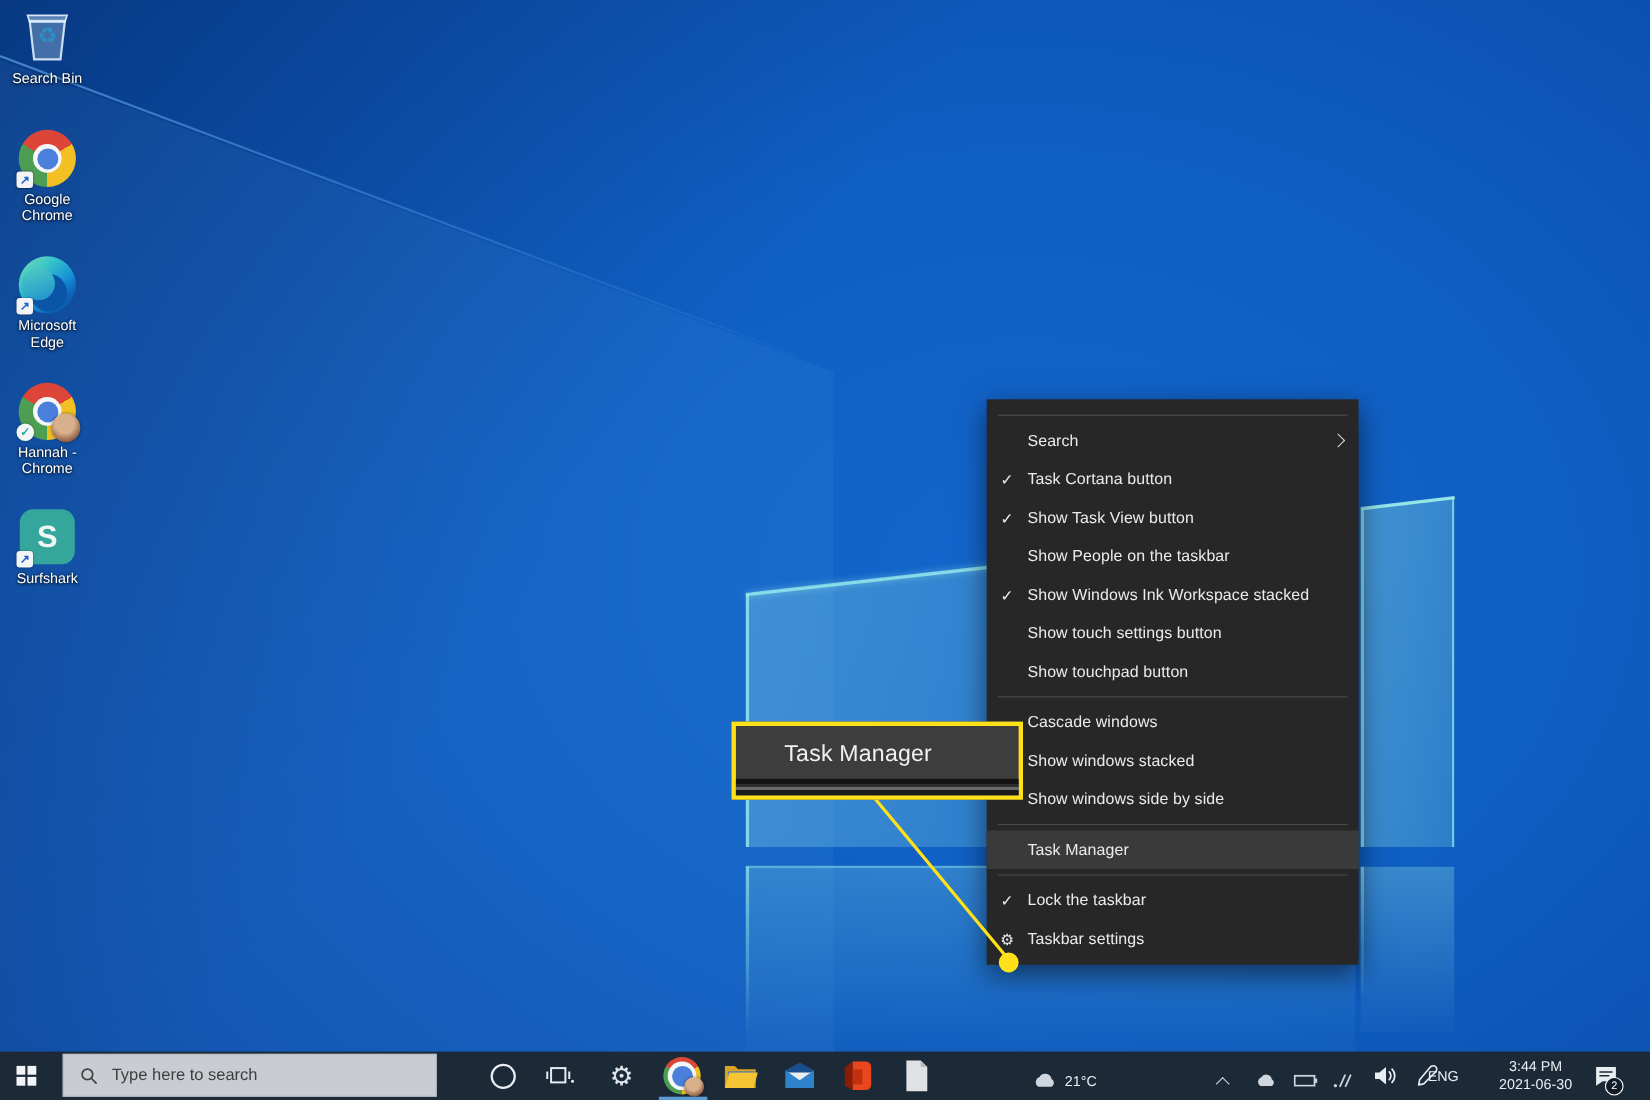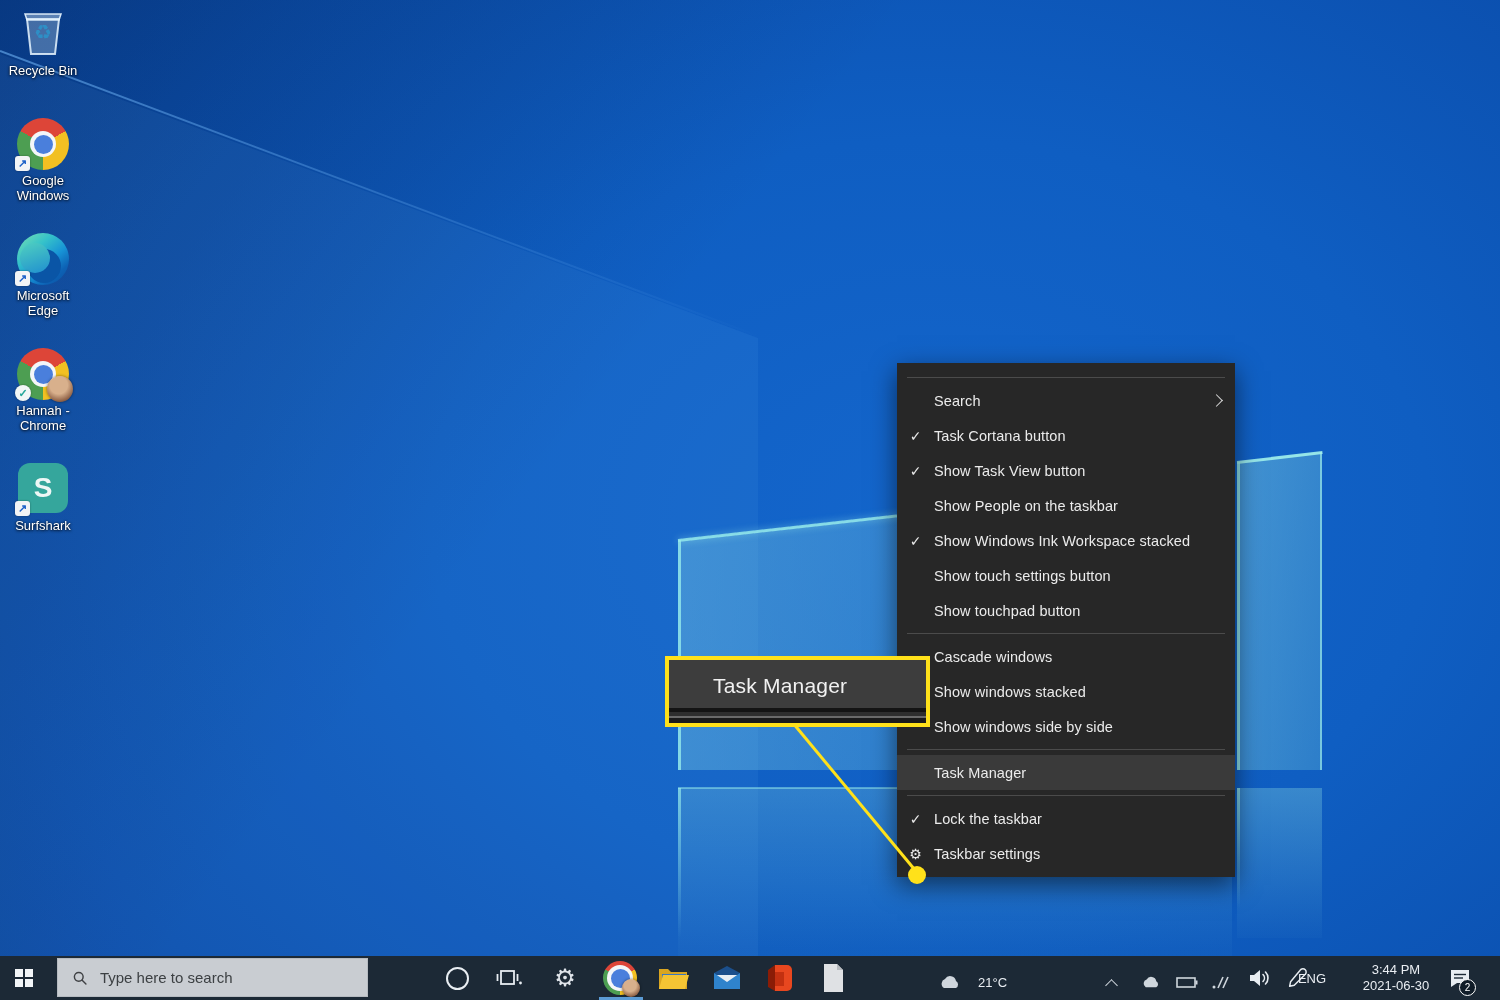--- a/index.html
+++ b/index.html
@@ -86,21 +86,21 @@
   .callout-line{left:795px;top:724px;width:192px;height:3px;background:#ffe11a;
     transform-origin:0 50%;transform:rotate(50.3deg);z-index:14;}
   .callout-dot{left:908px;top:866px;width:18px;height:18px;border-radius:50%;background:#ffe11a;z-index:15;}
 
   
   .taskbar{left:0;top:956px;width:1500px;height:44px;background:#1c2936;z-index:5;}
   .tb-item{position:absolute;top:2px;height:40px;display:flex;align-items:center;justify-content:center;}
   .start-btn{left:0;width:48px;}
   .win-logo{display:grid;grid-template-columns:8px 8px;grid-template-rows:8px 8px;gap:1.6px;}
   .win-logo div{background:#f2f5f8;}
-  .search-box{left:57px;width:311px;top:2px;height:39px;background:#c9cdd2;border:1px solid #b6bbc1;
+  .search-box{left:57px;width:340px;top:2px;height:39px;background:#c9cdd2;border:1px solid #b6bbc1;
     display:flex;align-items:center;box-sizing:border-box;}
   .search-box input{border:none;background:transparent;outline:none;font-size:15px;color:#202124;
     font-family:"Liberation Sans",sans-serif;width:300px;}
   .search-box input::placeholder{color:#3c4043;opacity:1;}
   .cortana-ring{width:19px;height:19px;border:2.5px solid #e9eef3;border-radius:50%;}
   .tb-ic{width:40px;}
   .run-line{position:absolute;left:599px;top:41px;width:44px;height:3px;background:#5b9bd5;}
   .tray-text{color:#e9edf2;font-size:13px;}
   .clock{flex-direction:column;line-height:16px;color:#e9edf2;font-size:13px;text-align:center;}
   .badge{position:absolute;right:2px;bottom:2px;width:15px;height:15px;border-radius:50%;background:#101c28;
@@ -130,29 +130,29 @@
   <div class="abs edgeD-left"></div>
 
   <div class="abs dcell" style="left:3px;top:8px;">
     <div class="ic">
       <svg width="52" height="52" viewBox="0 0 52 52">
         <path d="M10 11 L42 11 L38 46 L14 46 Z" fill="rgba(205,228,242,0.30)" stroke="rgba(232,246,255,0.85)" stroke-width="2"></path>
         <path d="M8 6 L44 6 L42 12 L10 12 Z" fill="rgba(218,238,250,0.40)" stroke="rgba(232,246,255,0.9)" stroke-width="1.5"></path>
       </svg>
       <div style="position:absolute;left:0;top:12px;width:52px;text-align:center;font-size:20px;color:#2e8fc6;">♻</div>
     </div>
-    <div class="lbl">Recycle Bin</div>
+    <div class="lbl">Search Bin</div>
   </div>
 
   <div class="abs dcell" style="left:3px;top:118px;">
     <div class="ic">
       <div class="chrome-ball"></div>
       <div class="shortcut-badge">↗</div>
     </div>
-    <div class="lbl">Google Windows</div>
+    <div class="lbl">Google Chrome</div>
   </div>
 
   <div class="abs dcell" style="left:3px;top:233px;">
     <div class="ic">
       <div class="edge-ball"></div>
       <div class="shortcut-badge">↗</div>
     </div>
     <div class="lbl">Microsoft Edge</div>
   </div>
 
@@ -247,21 +247,21 @@
         <path d="M16 1 l6 6 h-6 Z" fill="#b7bbc0"></path>
       </svg>
     </div>
 
     <div class="run-line"></div>
 
     <div class="tb-item hidden-tray" style="left:938px;top:6px;">
       <svg width="24" height="16" viewBox="0 0 24 16">
         <path d="M6 14 a5 5 0 0 1 1-9 a6 6 0 0 1 11 2 a4 4 0 0 1 0 7 Z" fill="#cfd6dd"></path>
       </svg>
-      <span class="tray-text" style="margin-left:16px;">21°C</span>
+      <span class="tray-text" style="margin-left:6px;">21°C</span>
     </div>
     <div class="tb-item" style="left:1107px;top:6px;">
       <div style="width:8px;height:8px;border-left:1.8px solid #cfd6dd;border-top:1.8px solid #cfd6dd;transform:rotate(45deg);margin-top:6px;"></div>
     </div>
     <div class="tb-item" style="left:1140px;top:6px;">
       <svg width="22" height="14" viewBox="0 0 24 16">
         <path d="M6 14 a5 5 0 0 1 1-9 a6 6 0 0 1 11 2 a4 4 0 0 1 0 7 Z" fill="#cfd6dd"></path>
       </svg>
     </div>
     <div class="tb-item" style="left:1176px;top:6px;">

